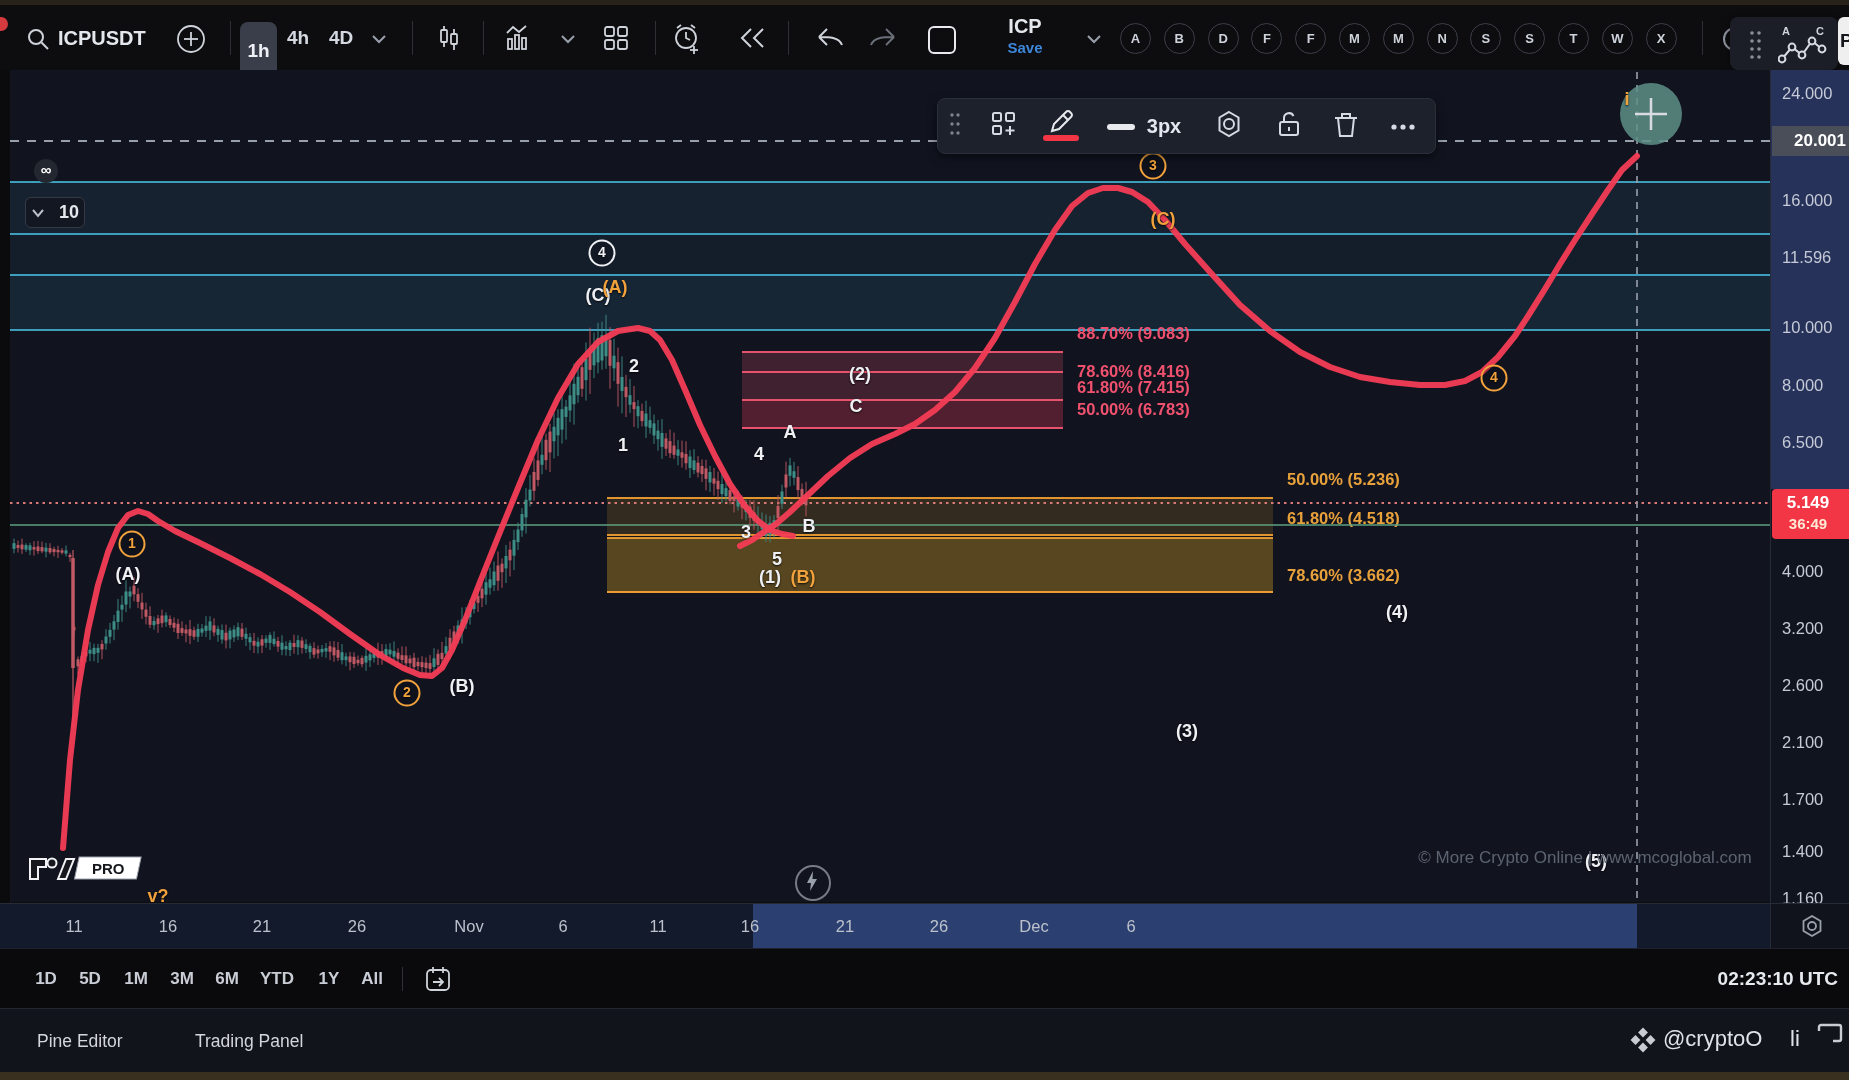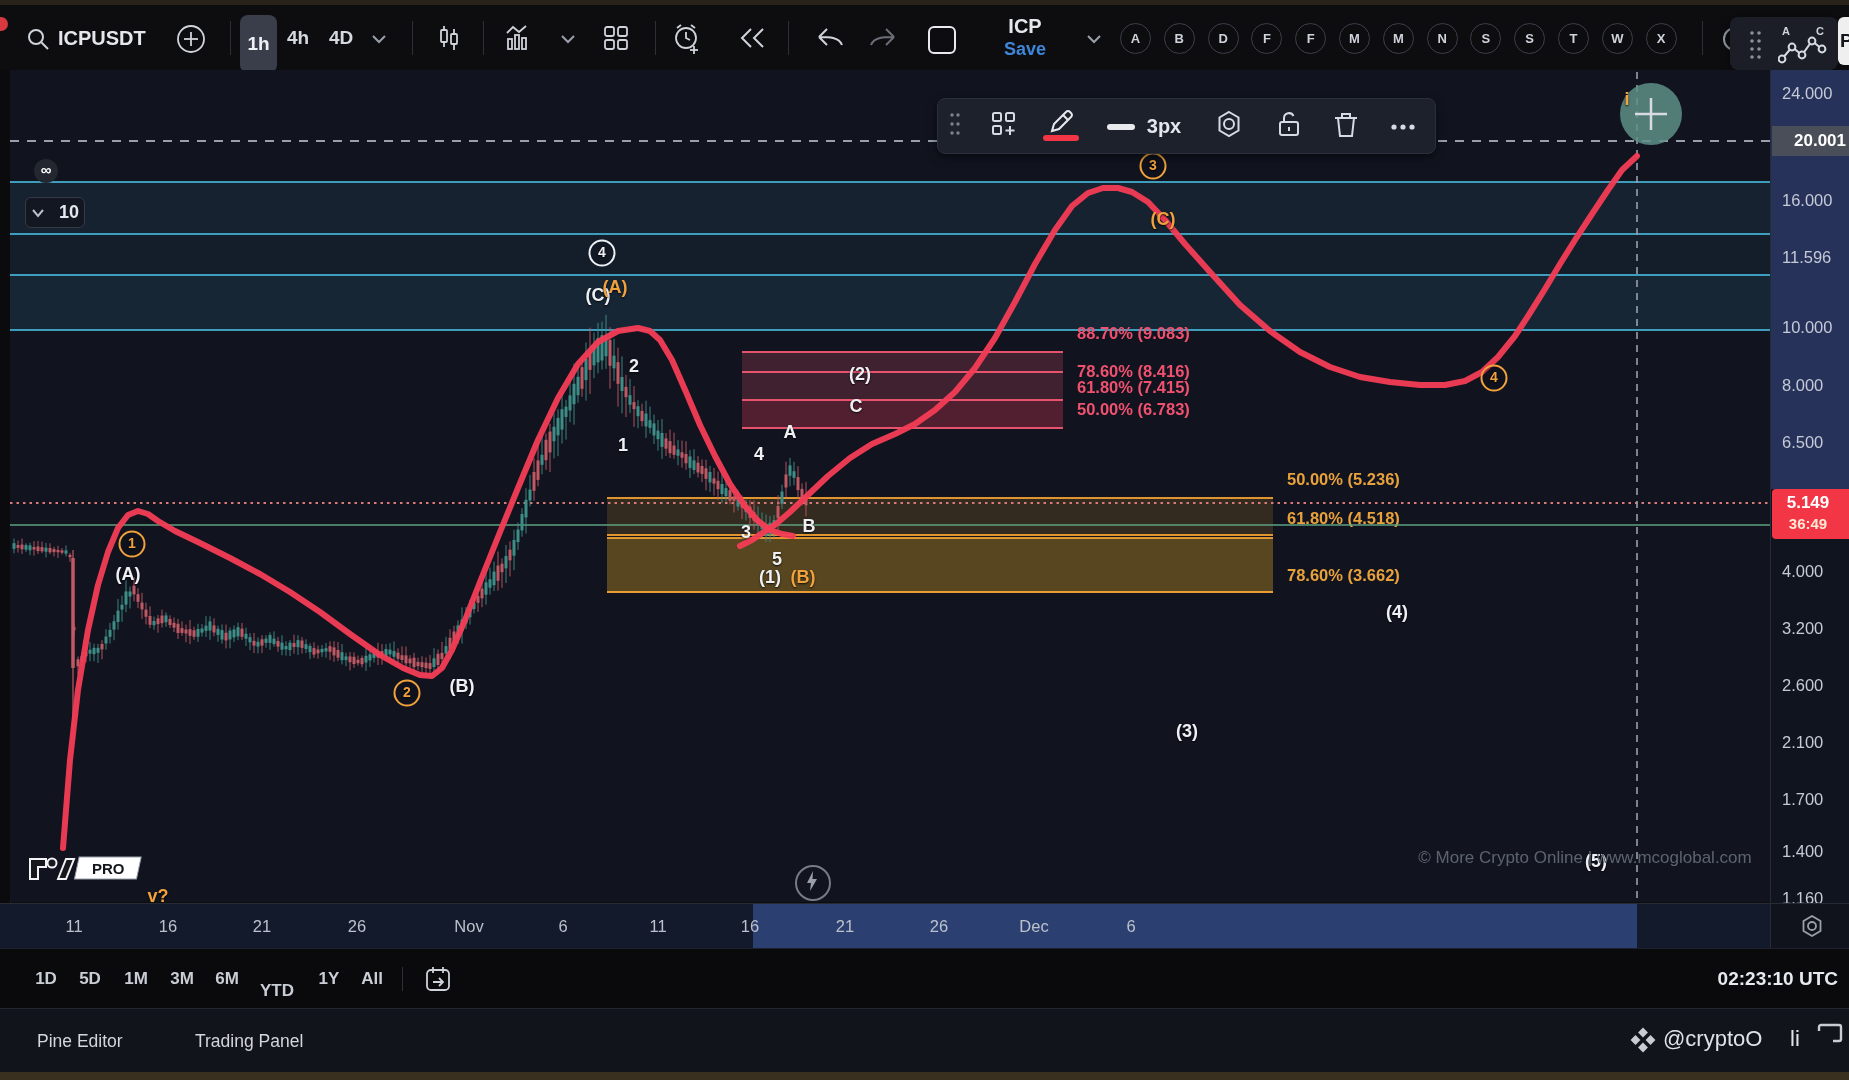--- a/index.html
+++ b/index.html
@@ -64,21 +64,21 @@
     </span>
     <span class="abs tb-txt" style="left:58px;top:22px;font-size:20px;">ICPUSDT</span>
     <span class="abs ic" style="left:176px;top:19px;">
       <svg width="30" height="30" viewBox="0 0 30 30" fill="none" stroke="currentColor" stroke-width="1.8">
           <circle cx="15" cy="15" r="13"></circle>
           <line x1="15" y1="8" x2="15" y2="22"></line>
           <line x1="8" y1="15" x2="22" y2="15"></line>
         </svg>
     </span>
     <div class="abs divider" style="left:230px;top:16px;height:34px;"></div>
-    <div class="abs" style="left:240px;top:10px;width:37px;height:58px;background:#3a3e4b;border-radius:8px;display:flex;align-items:center;justify-content:center;">
+    <div class="abs" style="left:240px;top:17px;width:37px;height:58px;background:#3a3e4b;border-radius:8px;display:flex;align-items:center;justify-content:center;">
         <span class="tf" style="color:#eef0f5;">1h</span>
       </div>
     <span class="abs tf" style="left:287px;top:22px;">4h</span>
     <span class="abs tf" style="left:329px;top:22px;">4D</span>
     <span class="abs ic" style="left:370px;top:28px;">
       <svg width="18" height="12" viewBox="0 0 18 12" fill="none" stroke="#9aa0ab" stroke-width="2">
           <polyline points="3,3 9,9 15,3"></polyline>
         </svg>
     </span>
     <div class="abs divider" style="left:412px;top:16px;height:34px;"></div>
@@ -142,21 +142,21 @@
           <path d="M26,10 L18,2 M26,10 L18,18 M26,10 C16,10 6,10 3,18"></path>
         </svg>
     </span>
     <span class="abs ic" style="left:925px;top:18px;">
       <svg width="34" height="34" viewBox="0 0 34 34" fill="none" stroke="#e8eaee" stroke-width="2">
           <rect x="4" y="4" width="26" height="26" rx="5"></rect>
         </svg>
     </span>
     <div class="abs" style="left:990px;top:10px;width:70px;text-align:center;">
       <div class="tb-txt" style="font-size:20px;">ICP</div>
-      <div style="color:#3d86d8;font-size:18px;font-weight:bold;margin-top:1px;">Save</div>
+      <div style="color:#3d86d8;font-size:15px;font-weight:bold;margin-top:1px;">Save</div>
     </div>
     <span class="abs ic" style="left:1085px;top:28px;">
       <svg width="18" height="12" viewBox="0 0 18 12" fill="none" stroke="#9aa0ab" stroke-width="2">
           <polyline points="3,3 9,9 15,3"></polyline>
         </svg>
     </span>
     <div id="letter-row">
         <div class="circle-btn abs" style="left: 1120px; top: 18px;">A</div>
         <div class="circle-btn abs" style="left: 1163.8px; top: 18px;">B</div>
         <div class="circle-btn abs" style="left: 1207.6px; top: 18px;">D</div>
@@ -823,21 +823,21 @@
       </svg>
   </div>
 
   <div class="abs" id="rangebar">
     <div id="rbtns">
         <span class="rb" style="left: 46px;">1D</span>
         <span class="rb" style="left: 90px;">5D</span>
         <span class="rb" style="left: 136px;">1M</span>
         <span class="rb" style="left: 182px;">3M</span>
         <span class="rb" style="left: 227px;">6M</span>
-        <span class="rb" style="left: 277px; margin-top: 12px;">YTD</span>
+        <span class="rb" style="left: 277px;">YTD</span>
         <span class="rb" style="left: 329px;">1Y</span>
         <span class="rb" style="left: 372px;">All</span>
       </div>
     <div class="abs divider" style="left:402px;top:18px;height:24px;"></div>
     <span class="abs ic" style="left:424px;top:16px;">
       <svg width="28" height="28" viewBox="0 0 28 28" fill="none" stroke="currentColor" stroke-width="1.8">
           <rect x="3" y="5" width="22" height="20" rx="4"></rect>
           <line x1="9" y1="2" x2="9" y2="8"></line>
           <line x1="19" y1="2" x2="19" y2="8"></line>
           <path d="M9 17 h10 M15 13 l4 4 -4 4"></path>

